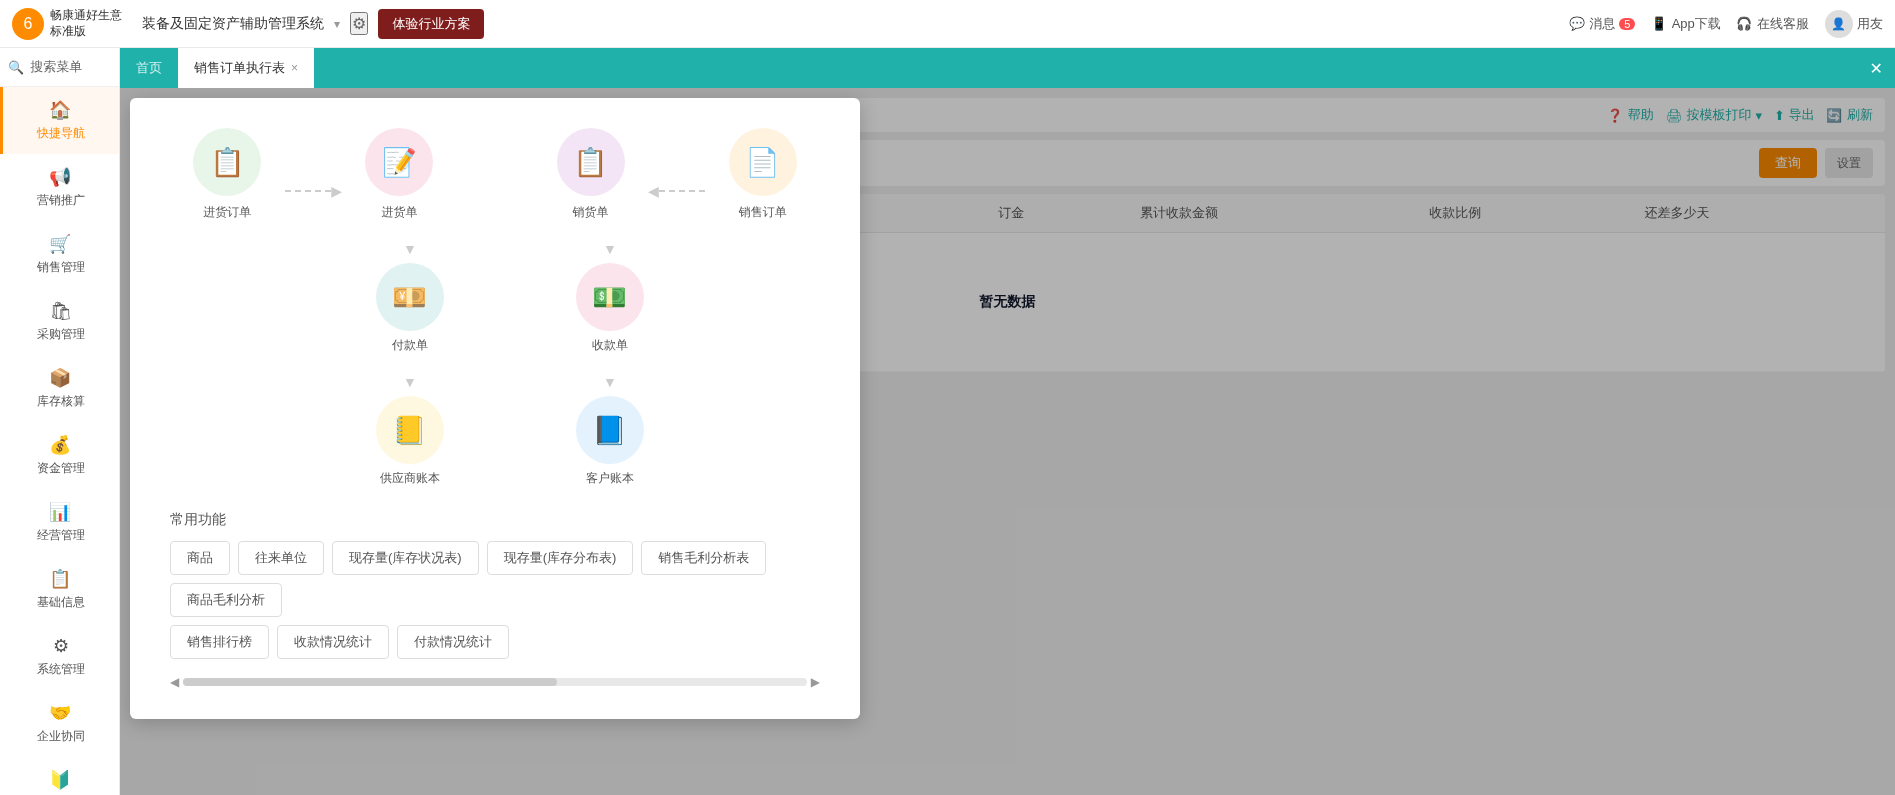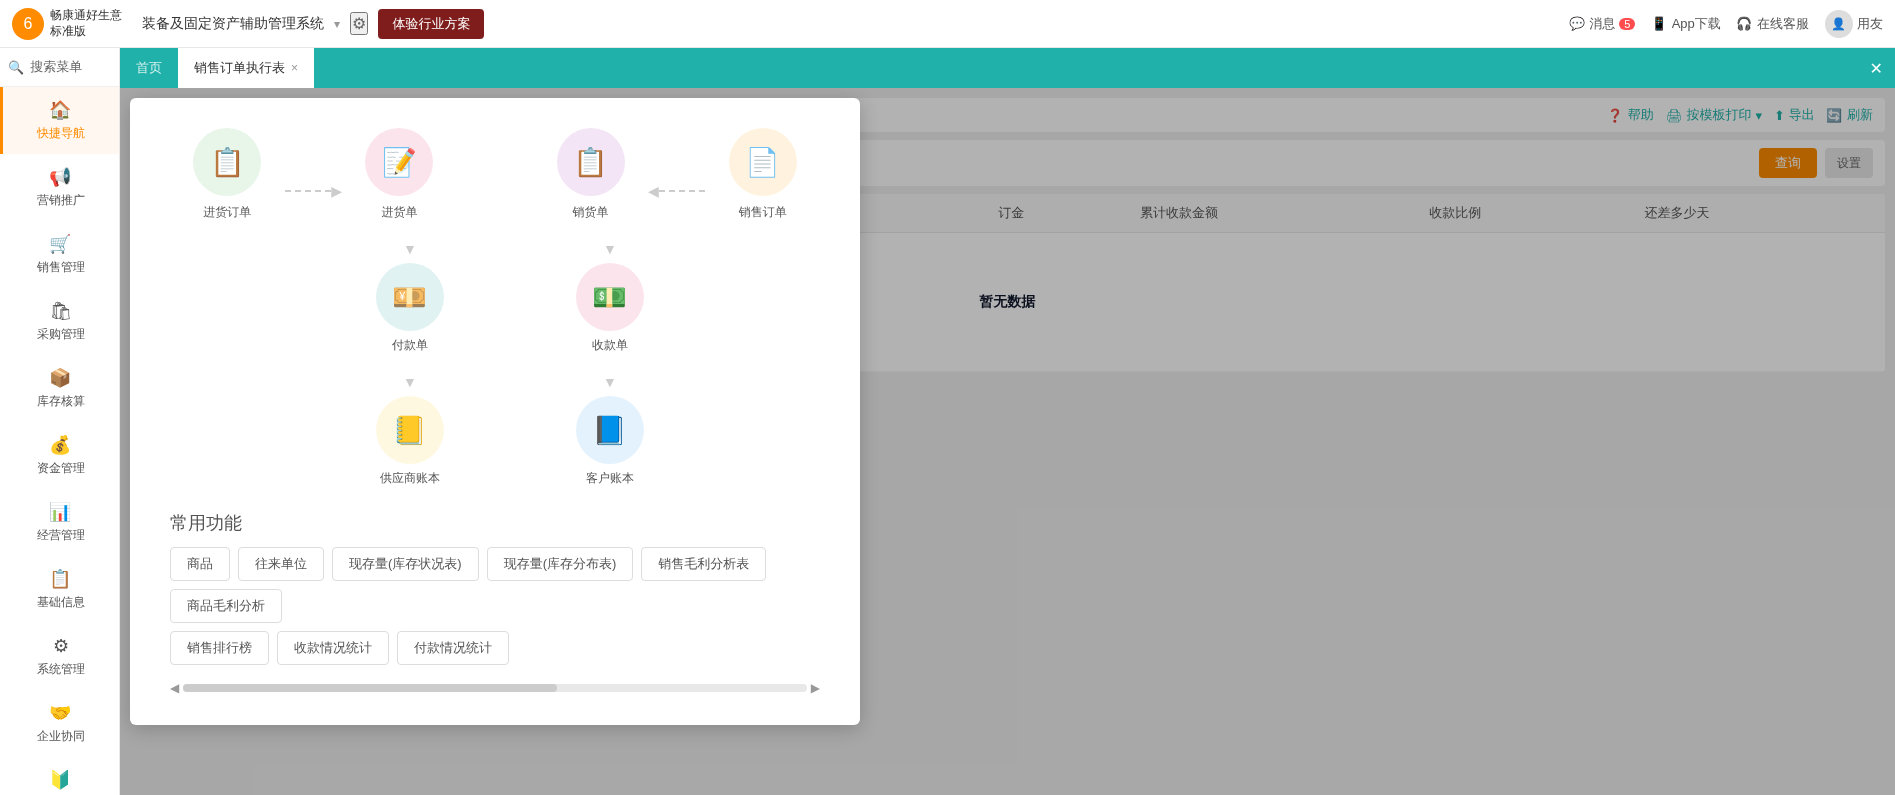--- a/index.html
+++ b/index.html
@@ -76,21 +76,21 @@
     .flow-circle.purple { background: #f3e5f5; color: #9c27b0; }
     .flow-circle.orange { background: #fff3e0; color: #ff9800; }
     .flow-circle.teal { background: #e0f2f1; color: #009688; }
     .flow-circle.pink { background: #fce4ec; color: #e91e63; }
     .flow-circle.yellow { background: #fff8e1; color: #ffc107; }
     .flow-circle.light-blue { background: #e3f2fd; color: #2196f3; }
     .flow-label { font-size: 12px; color: #555; text-align: center; }
 
     
     .common-functions { margin-top: 24px; }
-    .cf-title { font-size: 18px; color: #555; margin-bottom: 12px; font-weight: 500; }
+    .cf-title { font-size: 14px; color: #555; margin-bottom: 12px; font-weight: 500; }
     .cf-buttons { display: flex; flex-wrap: wrap; gap: 8px; }
     .cf-btn { border: 1px solid #ddd; background: #fff; border-radius: 4px; padding: 7px 16px; font-size: 13px; color: #555; cursor: pointer; white-space: nowrap; }
 
     
     .scroll-bar-row { display: flex; align-items: center; gap: 4px; margin-top: 16px; }
     .scroll-track { flex: 1; height: 8px; background: #e8e8e8; border-radius: 4px; }
     .scroll-thumb { width: 60%; height: 8px; background: #ccc; border-radius: 4px; }
     .scroll-arrow { color: #999; font-size: 12px; cursor: pointer; }
   </style>
 </head>

